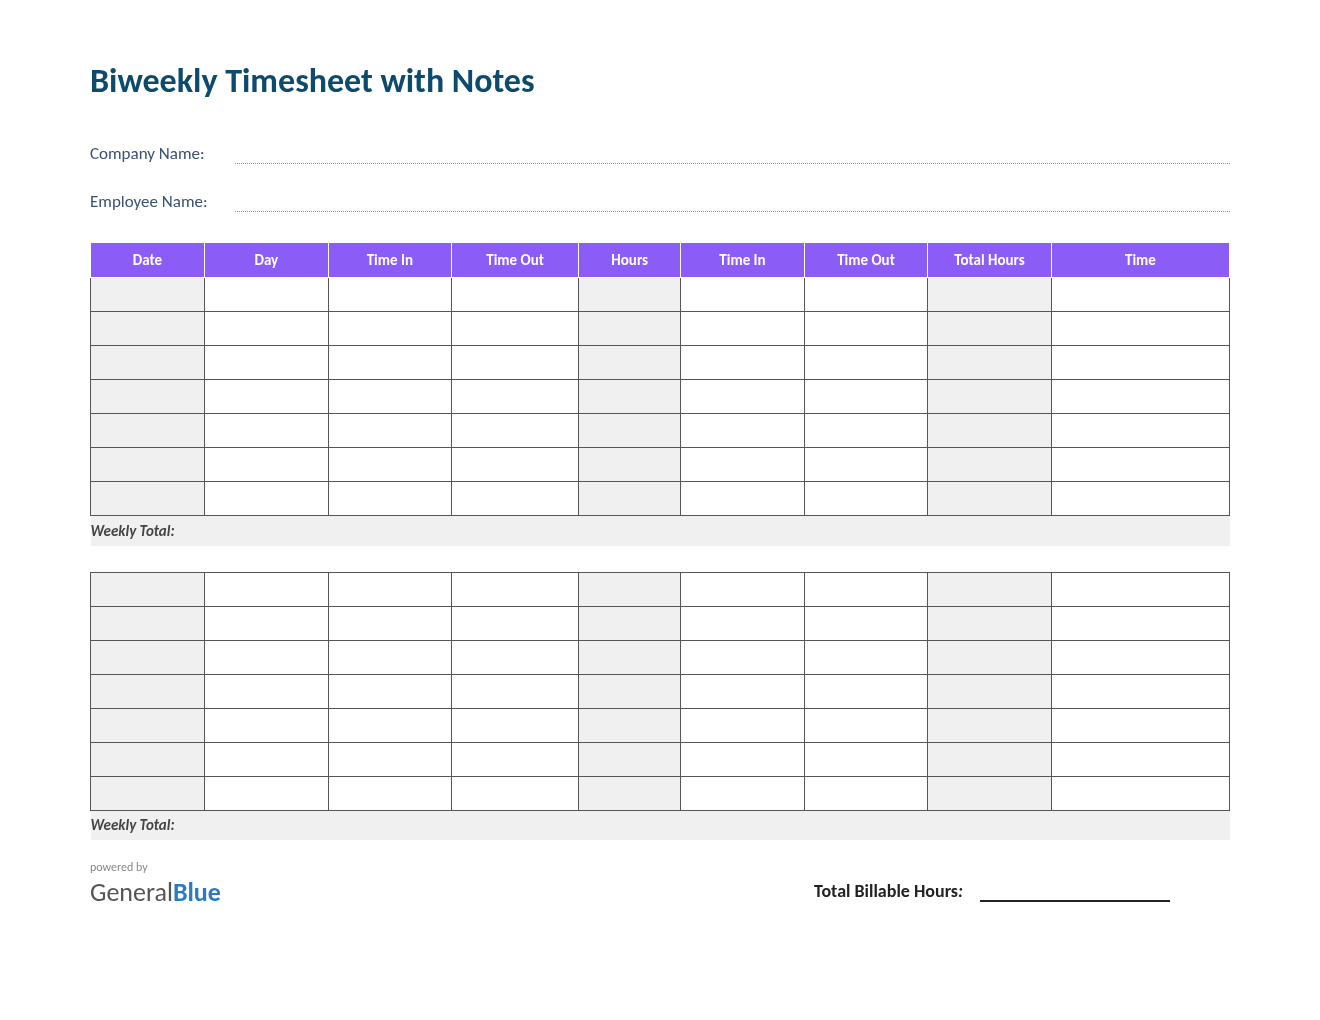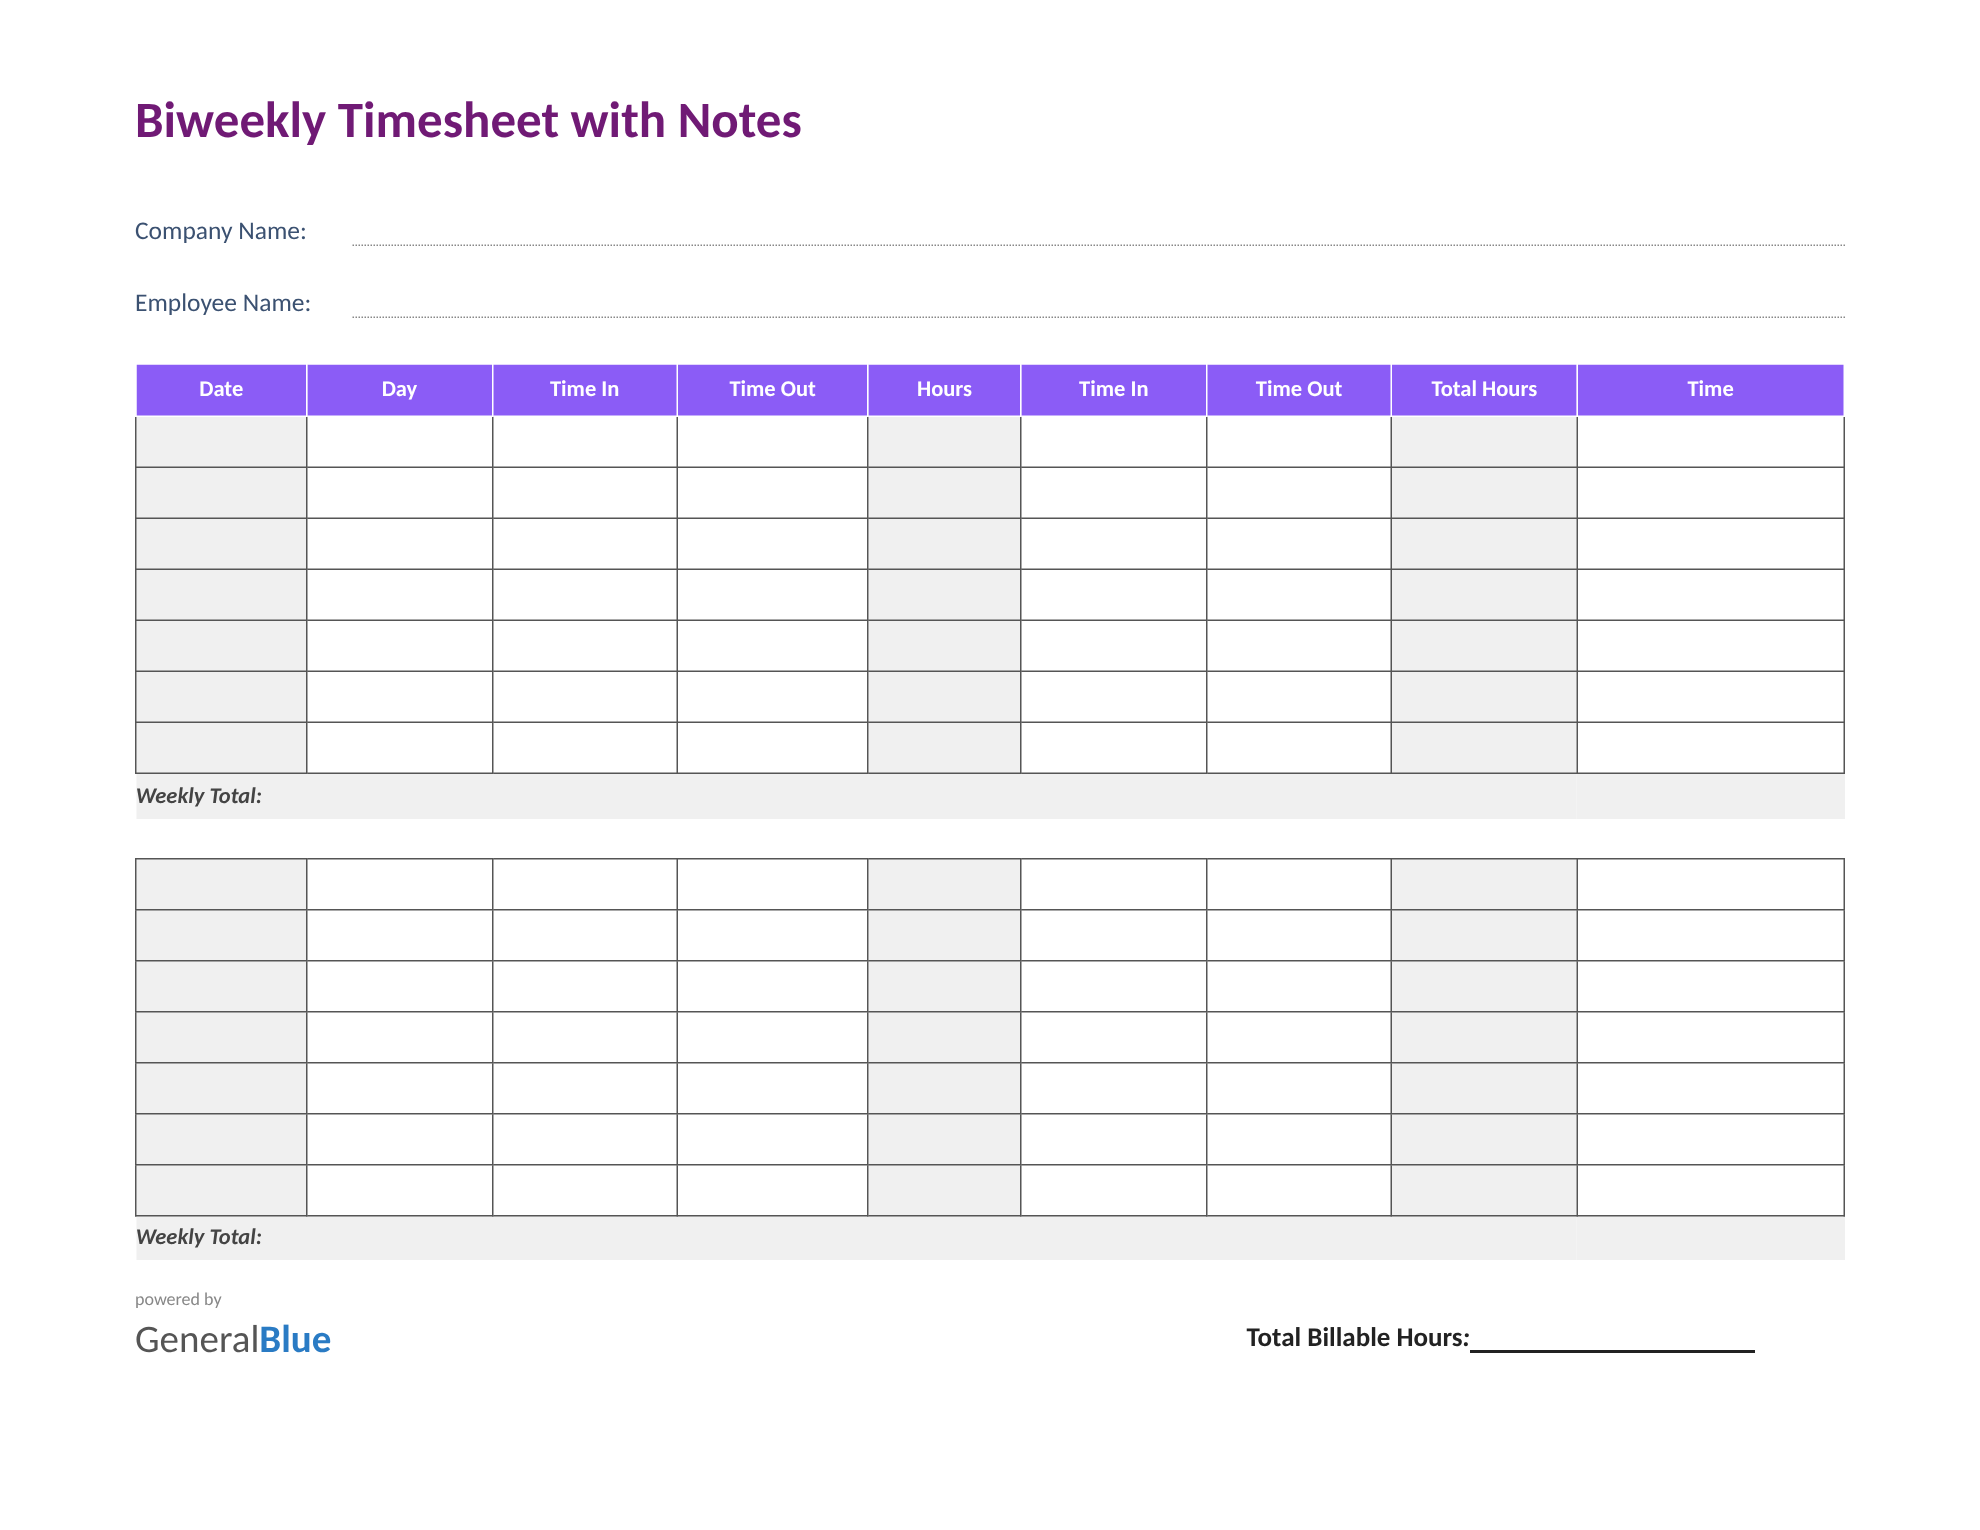--- a/index.html
+++ b/index.html
@@ -7,21 +7,21 @@
       font-family: Calibri, "Segoe UI", Arial, sans-serif;
       background: #fff;
       width: 1320px;
       height: 1020px;
       padding: 60px 90px 40px 90px;
       color: #333;
     }
     .title {
       font-size: 34px;
       font-weight: bold;
-      color: #701a75;
+      color: #0c4a6e;
       margin-bottom: 18px;
     }
     .meta-block { margin-bottom: 30px; }
     .meta-row {
       display: flex;
       align-items: flex-end;
       margin-bottom: 3px;
     }
     .meta-label {
       width: 145px;
@@ -81,21 +81,21 @@
     .logo {
       font-size: 26px;
       font-weight: 400;
       color: #555;
       margin-top: 2px;
     }
     .logo .blue { color: #2a7bc4; font-weight: 700; }
     .billable-block {
       display: flex;
       align-items: flex-end;
-      gap: 0;
+      gap: 17px;
       margin-right: 60px;
       padding-bottom: 6px;
     }
     .billable-label {
       font-size: 18px;
       font-weight: bold;
       color: #222;
     }
     .billable-label .colon { font-style: italic; }
     .billable-line {

